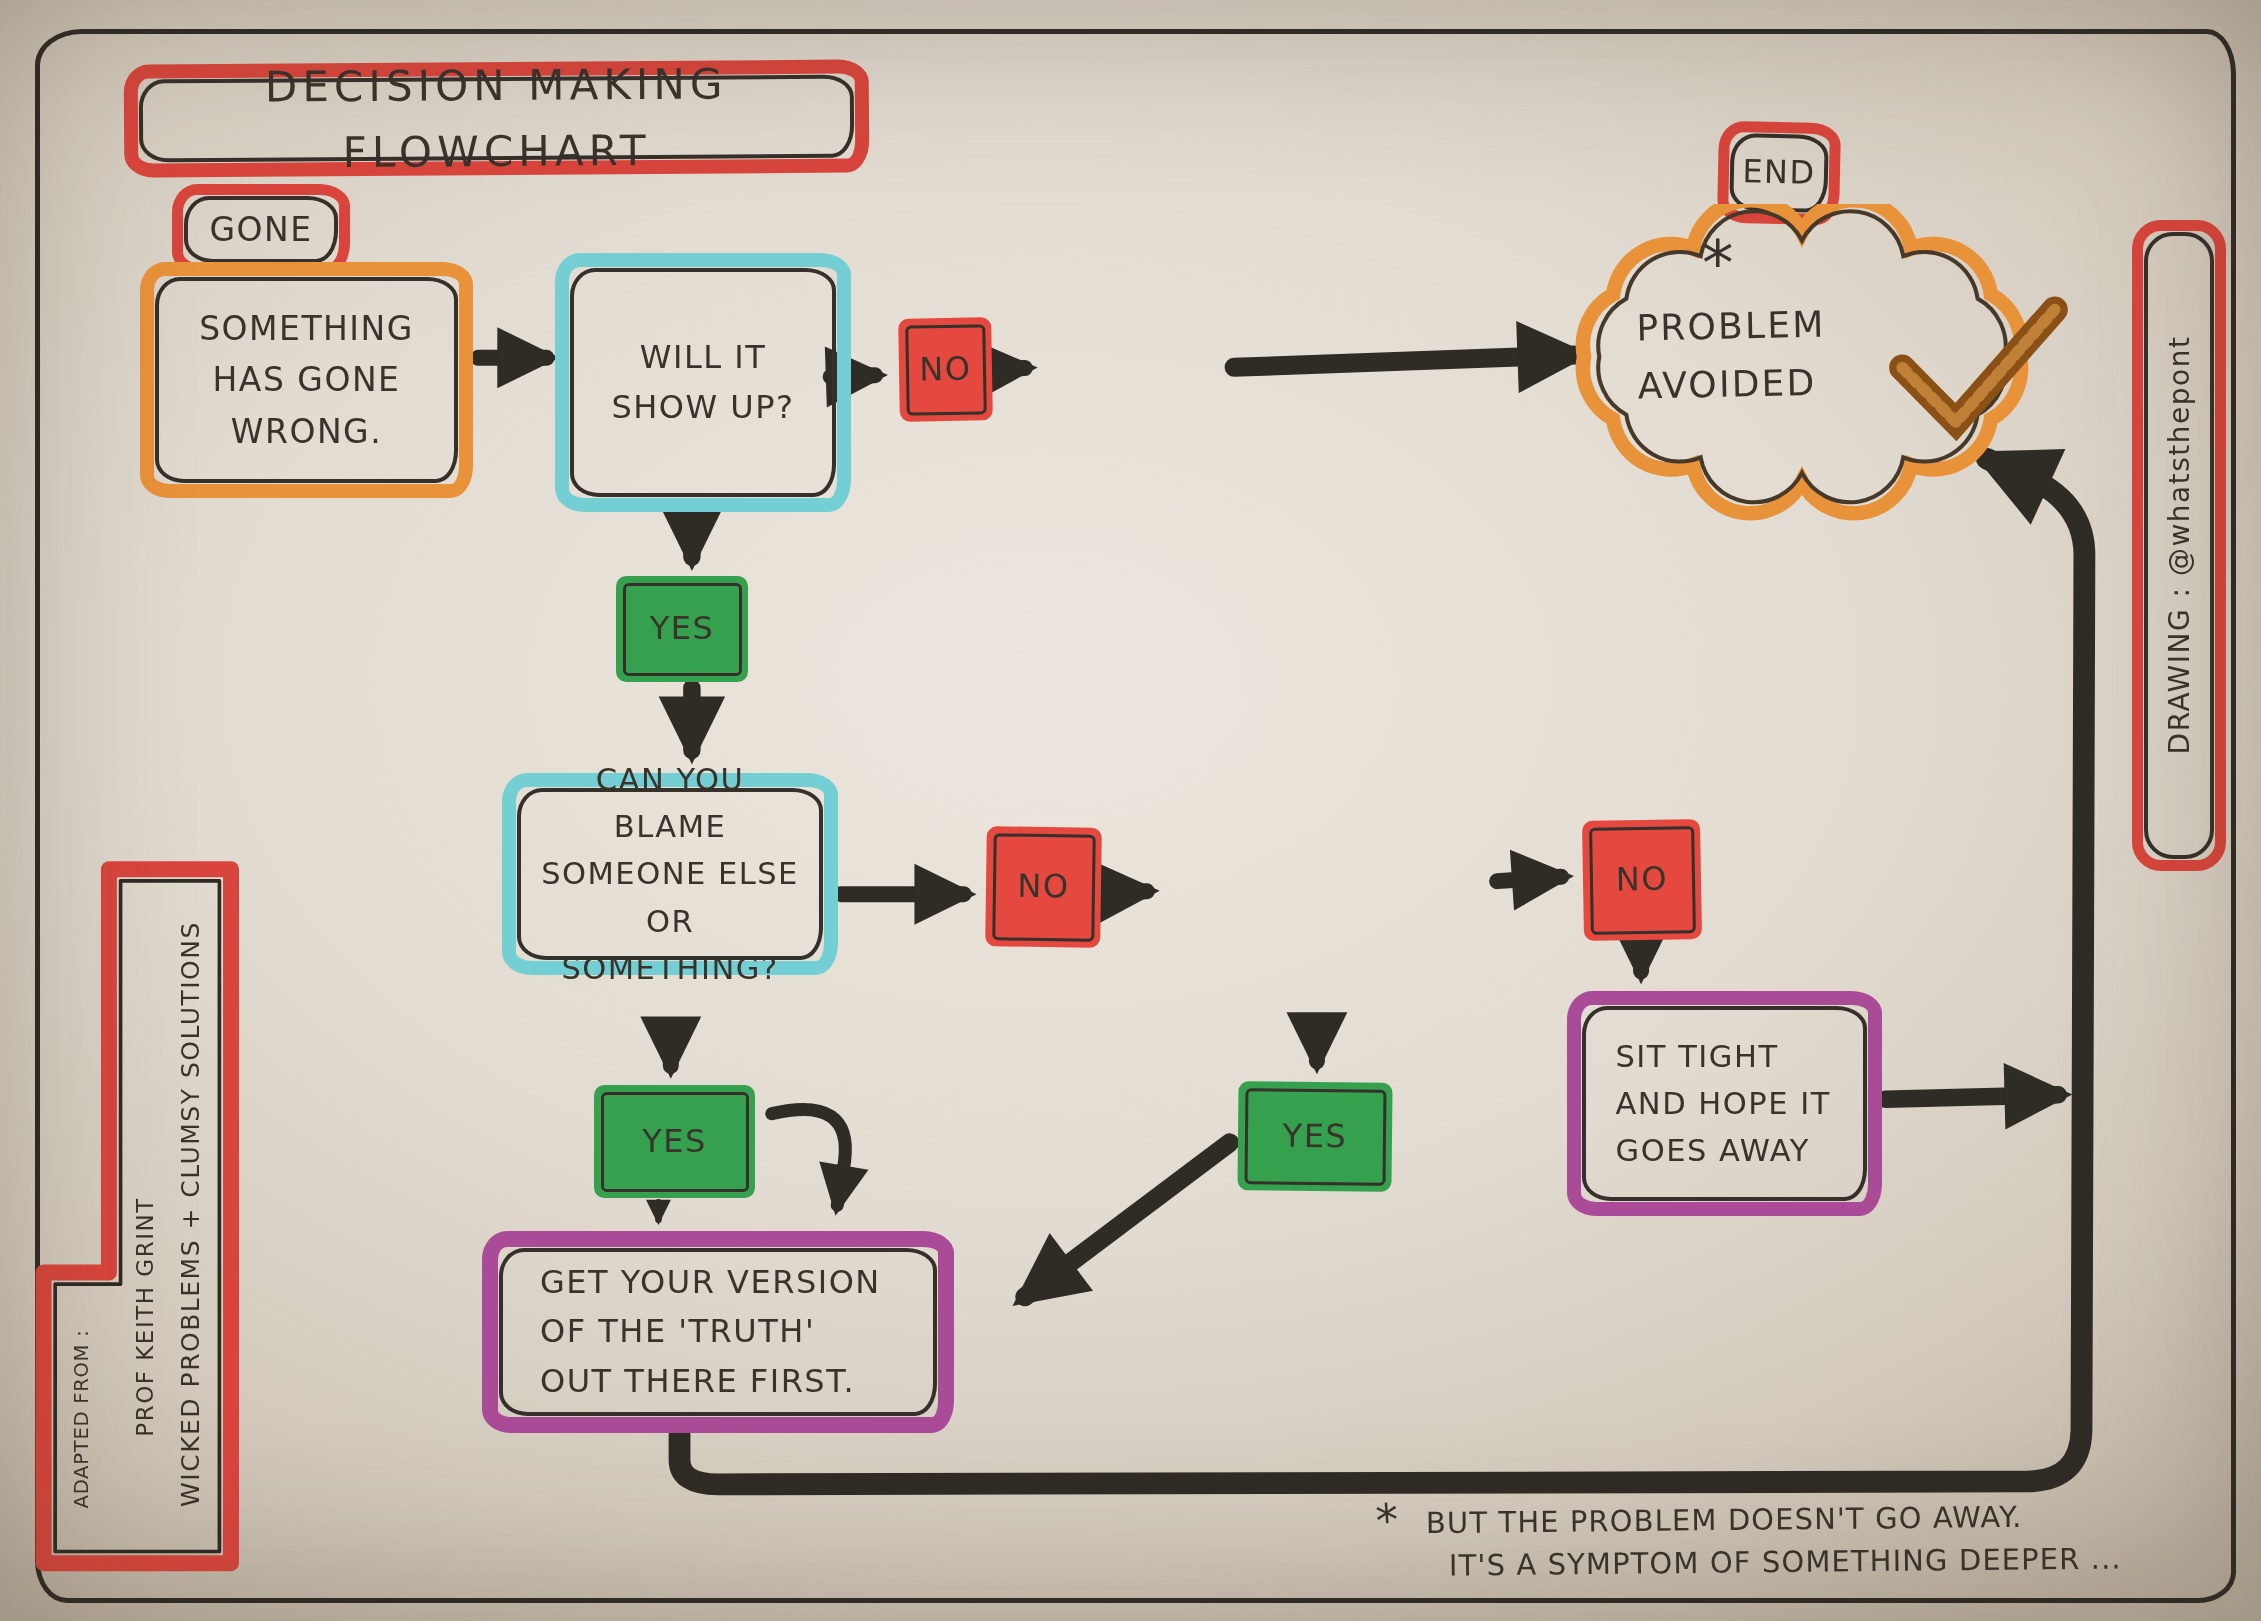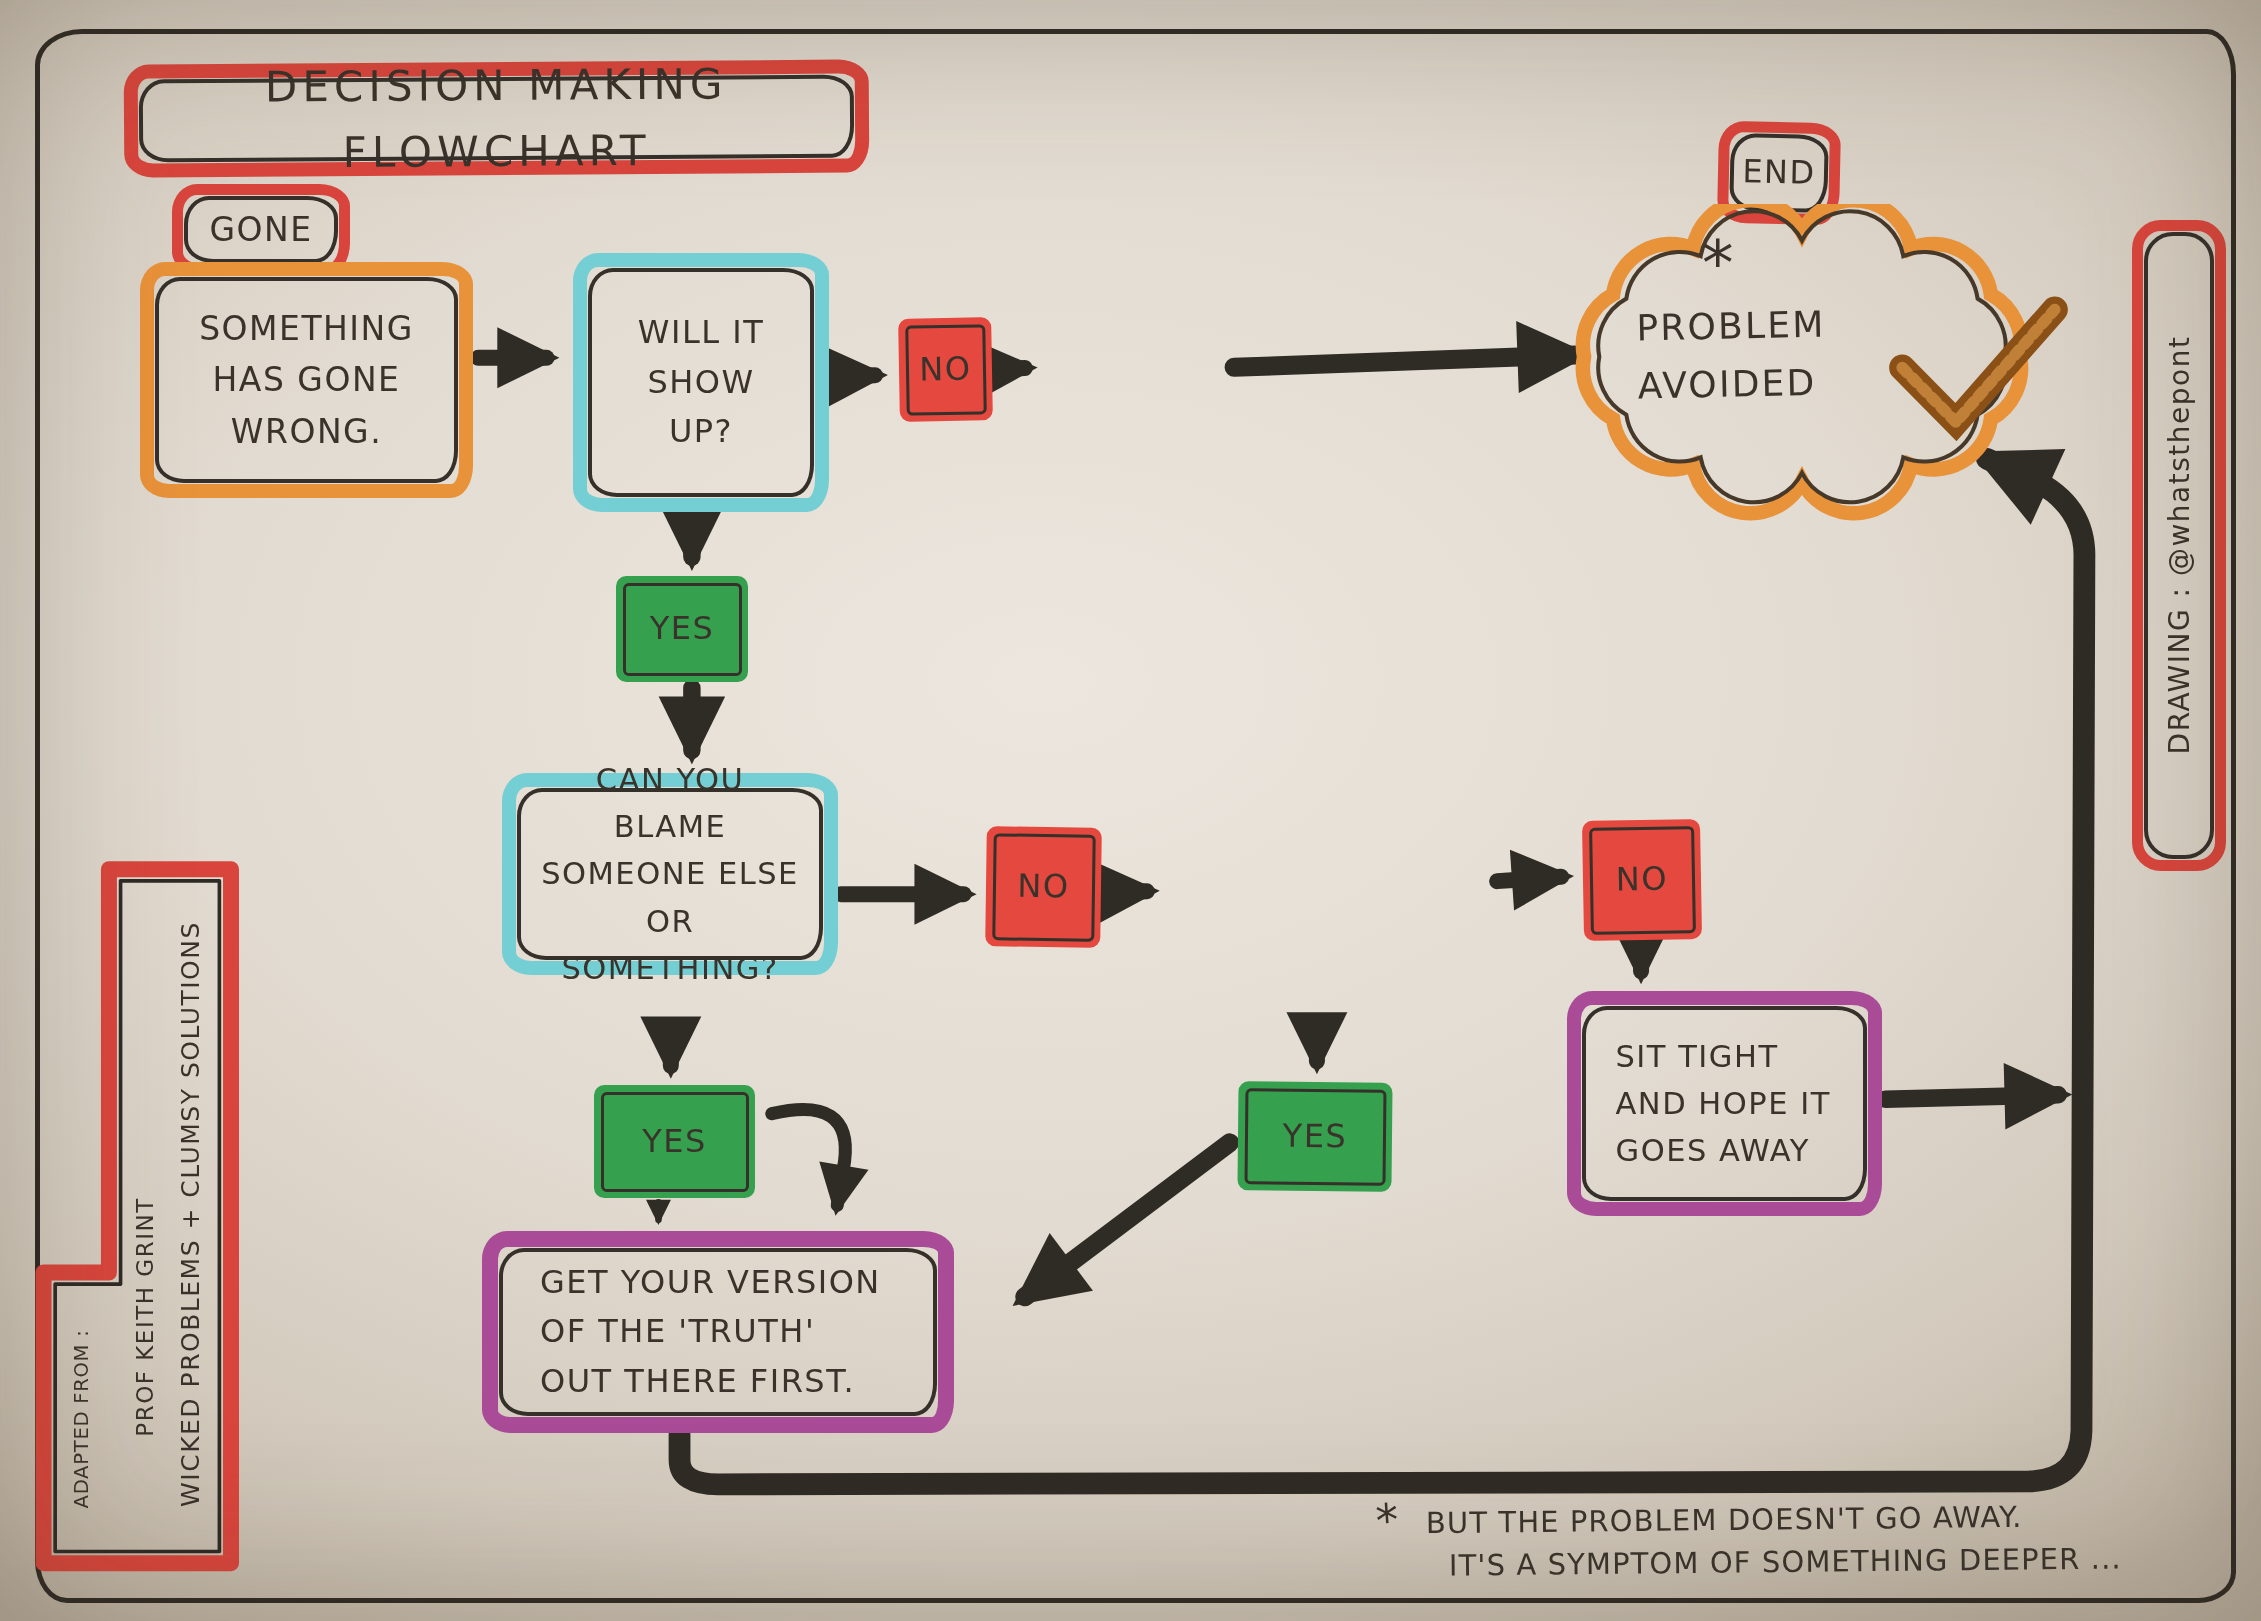--- a/index.html
+++ b/index.html
@@ -69,21 +69,21 @@
     <span style="font-size:42px;letter-spacing:5.1px;">DECISION MAKING FLOWCHART</span>
   </div>
   <div class="box bordered c-red" style="left:172px;top:184px;width:178px;height:91px;border-width:11.6px;">
     <span style="font-size:33px;">GONE</span>
   </div>
 
   <div class="box bordered c-orange" style="left:140px;top:262px;width:333px;height:236px;">
     <span style="font-size:33px;padding:0 19px;">SOMETHING HAS GONE WRONG.</span>
   </div>
 
-  <div class="box bordered c-cyan" style="left:573px;top:253px;width:256px;height:259px;">
+  <div class="box bordered c-cyan" style="left:555px;top:253px;width:296px;height:259px;">
     <span style="font-size:32px;padding:0 25px;">WILL IT SHOW UP?</span>
   </div>
 
   <div class="box fill fill-red label" style="left:899px;top:318px;width:93px;height:103px;transform:rotate(-1deg);">
     <span>NO</span>
   </div>
 
 
   <div class="box bordered c-red" style="left:1718px;top:122px;width:122px;height:102px;border-width:11.6px;transform:rotate(1.2deg);">
     <span style="font-size:32px;">END</span>

